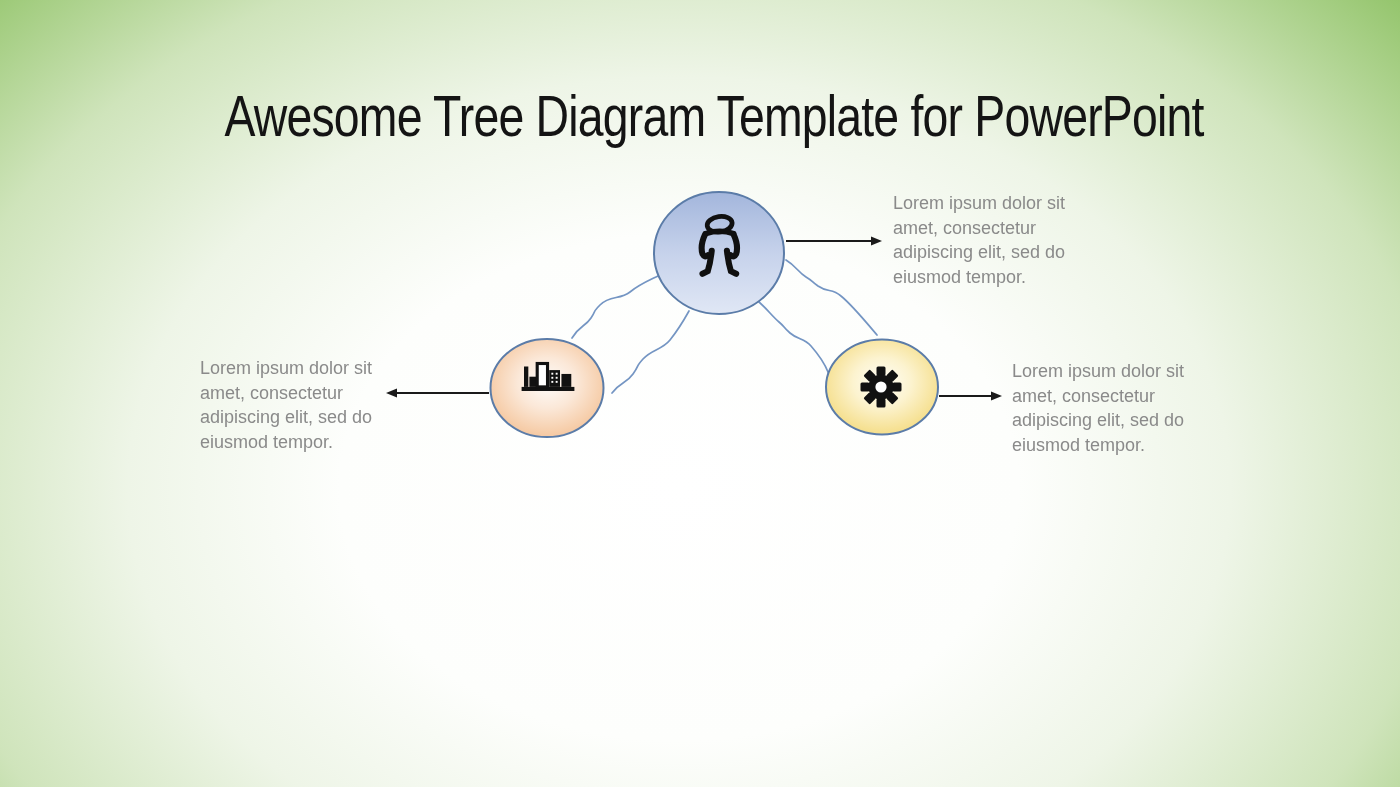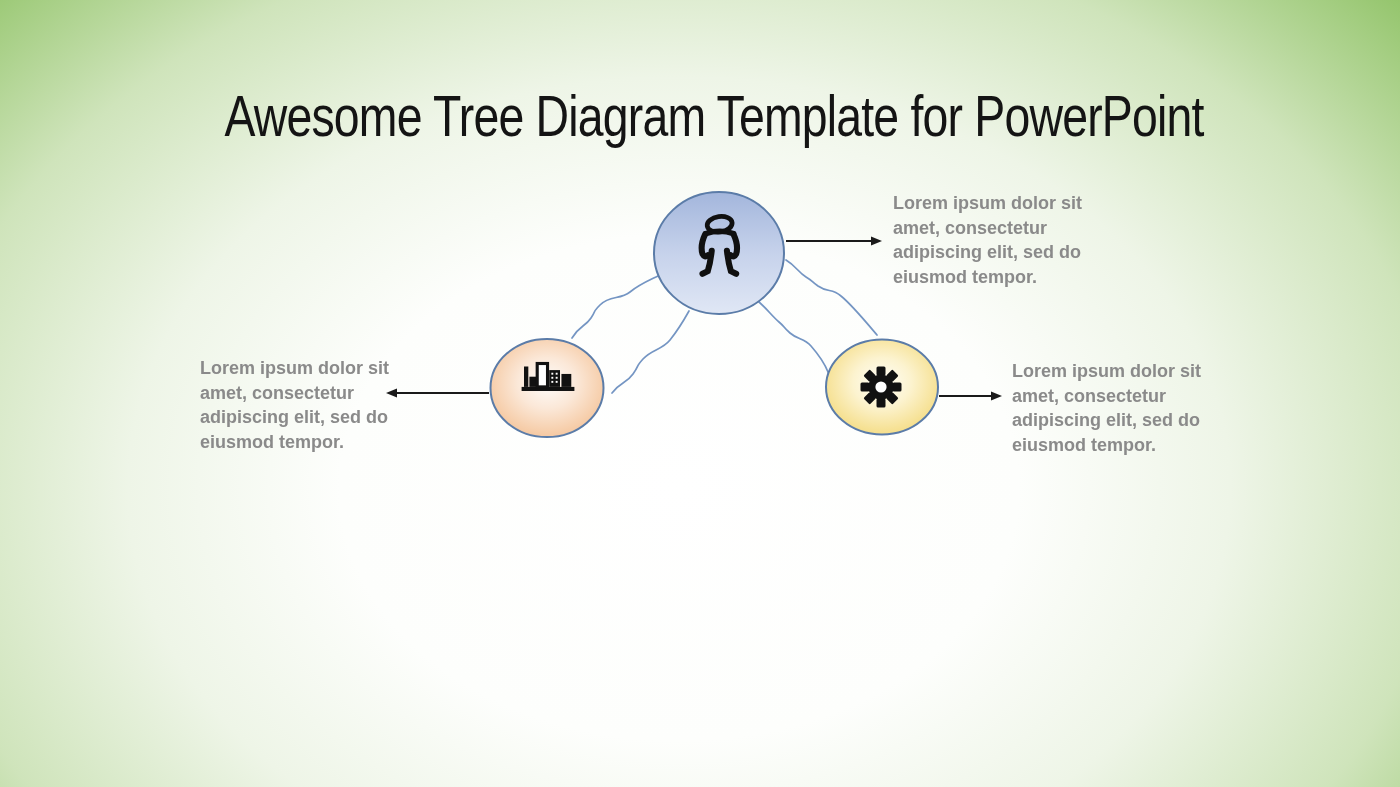--- a/index.html
+++ b/index.html
@@ -17,21 +17,21 @@
   }
   .title-wrap h1{
     display:inline-block;margin:0;
     font-size:58px;font-weight:500;color:#141414;line-height:1.05;
     letter-spacing:-1px;
     transform:scaleX(0.80);transform-origin:50% 50%;
   }
   .diagram-svg{position:absolute;left:0;top:0;}
   .caption{
     position:absolute;
-    font-size:18px;line-height:24.5px;color:#8a8a8a;font-weight:bold;
+    font-size:18px;line-height:24.5px;color:#8a8a8a;
   }
   .cap-top{left:893px;top:191px;width:222px;}
   .cap-left{left:200px;top:356px;width:214px;}
   .cap-right{left:1012px;top:359px;width:214px;}
 </style>
 </head>
 <body>
 
 <div class="title-wrap">
   <h1>Awesome Tree Diagram Template for PowerPoint</h1>

